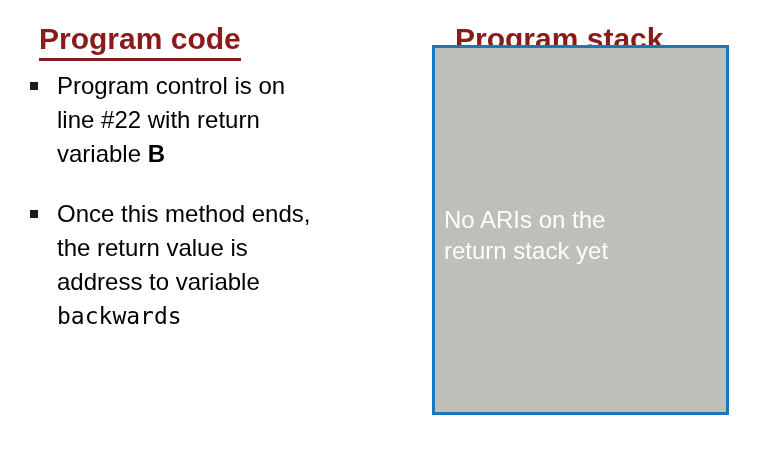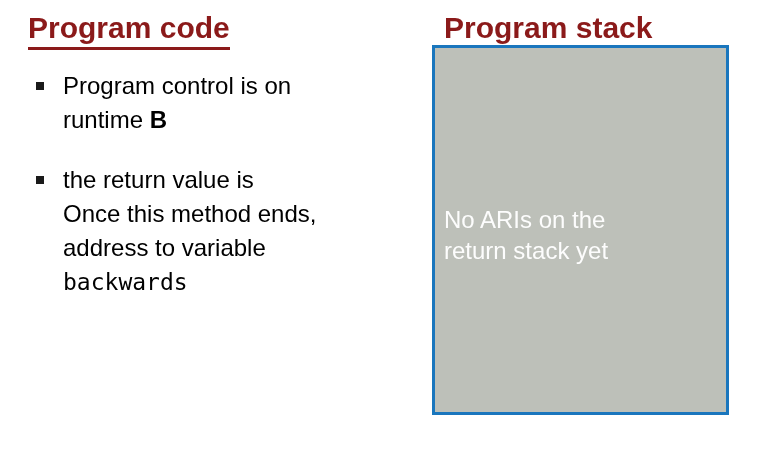--- a/index.html
+++ b/index.html
@@ -11,35 +11,35 @@
     position: relative;
     width: 777px;
     height: 451px;
     background: #ffffff;
     font-family: "Liberation Sans", sans-serif;
     overflow: hidden;
   }
   .heading {
     position: absolute;
     top: 6px;
-    margin: 4px;
+    margin: 15px;
     font-size: 30px;
     font-weight: bold;
     color: #8b1a1a;
     display: inline-block;
     border-bottom: 3px solid #8b1a1a;
     padding-bottom: 1px;
     line-height: 36px;
   }
   .heading-left { left: 24px; }
   .heading-right { left: 440px; }
 
   .bullets {
     position: absolute;
-    left: 36px;
+    left: 30px;
     top: 69px;
     width: 385px;
   }
   .bullet {
     display: flex;
     align-items: flex-start;
     margin-bottom: 26px;
   }
   .bullet-marker {
     width: 8px;
@@ -92,29 +92,30 @@
   <h1 class="heading heading-left">Program code</h1>
 
   <h1 class="heading heading-right">Program stack</h1>
 
   <div class="bullets">
 
     <div class="bullet">
       <span class="bullet-marker"></span>
       <div class="bullet-text">
         <div>Program control is on</div>
-        <div><span>runtime </span><span class="bold-b">B</span></div>
+        <div>line #22 with return</div>
+        <div><span>variable </span><span class="bold-b">B</span></div>
       </div>
     </div>
 
     <div class="bullet">
       <span class="bullet-marker"></span>
       <div class="bullet-text">
+        <div>Once this method ends,</div>
         <div>the return value is</div>
-        <div>Once this method ends,</div>
         <div>address to variable</div>
         <div class="code">backwards</div>
       </div>
     </div>
 
   </div>
 
   <div class="stack-box">
     <div class="stack-label">
       <div>No ARIs on the</div>

